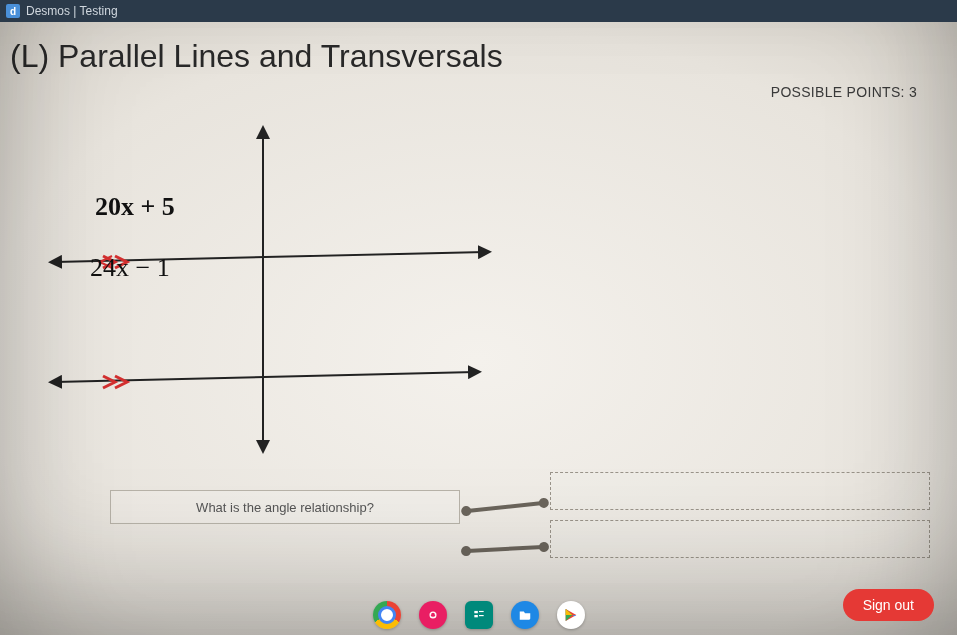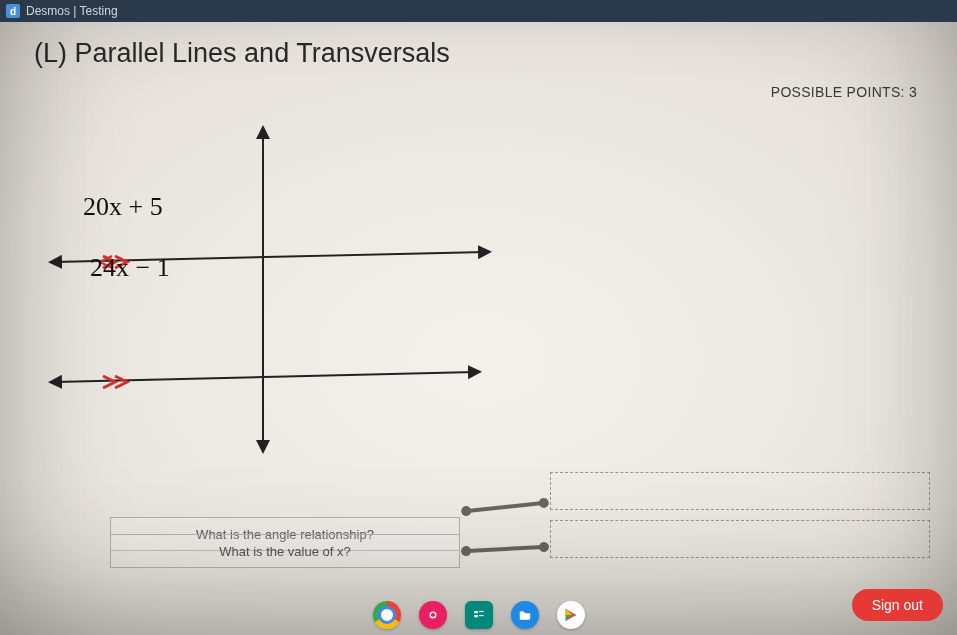--- a/index.html
+++ b/index.html
@@ -30,61 +30,61 @@
   }
   .page::after{
     content:"";
     position:absolute; inset:0;
     pointer-events:none;
     box-shadow: inset 0 -80px 120px -40px rgba(0,0,0,.25), inset 80px 0 120px -60px rgba(0,0,0,.15), inset -80px 0 120px -60px rgba(0,0,0,.15);
   }
   .title {
     position: absolute;
     top: 16px; left: 10px;
-    font-size: 27px;
+    font-size: 32px;
     color: #2a2a2a;
     font-weight: 400;
-    margin-left: 24px;
   }
   .points {
     position: absolute;
     top: 62px; right: 40px;
     font-size: 14px;
     color: #3a3a3a;
     letter-spacing: .3px;
   }
   .diagram {
     position: absolute;
     top: 95px; left: 45px;
     width: 460px; height: 340px;
   }
   .expr1 {
     position:absolute;
-    top:170px; left:83px;
+    top:170px; left:95px;
     font-family: "Times New Roman", serif;
     font-size:26px;
     color:#111;
+    font-weight:bold;
   }
   .expr2 {
     position:absolute;
     top:231px; left:90px;
     font-family: "Times New Roman", serif;
     font-size:26px;
     color:#111;
   }
   .question-box {
     position:absolute;
     left:110px;
     width:350px; height:34px;
     border:1px solid #b8b3a9;
     background: rgba(255,255,255,.15);
     display:flex; align-items:center; justify-content:center;
     font-size:13px; color:#555;
   }
-  .q1 { top:468px;margin-top:27px; }
+  .q1 { top:468px; }
   .q2 { top:512px; }
   .answer-drop {
     position:absolute;
     left:550px;
     width:380px; height:38px;
     border:1.5px dashed #9a948a;
     background: rgba(255,255,255,.05);
   }
   .a1 { top:450px; }
   .a2 { top:498px; }
@@ -102,21 +102,21 @@
     background:#6b655c;
     border-radius:50%;
     top:-3px;
   }
   .connector::before{ left:-4px; }
   .connector::after{ right:-4px; }
   .c1 { left:465px; top:483px; width:80px; transform:rotate(-6deg); }
   .c2 { left:465px; top:525px; width:80px; transform:rotate(-3deg); }
   .signout {
     position:absolute;
-    right:14px; bottom:14px;
+    right:23px; bottom:14px;
     background:#e53935;
     color:#fff;
     border:none;
     border-radius:18px;
     padding:8px 20px;
     font-size:14px;
     cursor:pointer;
     z-index:5;
   }
   
@@ -190,21 +190,20 @@
     <g fill="#d32f2f">
       <path d="M 58 259 L 70 265 L 58 271" fill="none" stroke="#d32f2f" stroke-width="3"></path>
       <path d="M 70 259 L 82 265 L 70 271" fill="none" stroke="#d32f2f" stroke-width="3"></path>
     </g>
   </svg>
 
   <div class="expr1">20x + 5</div>
   <div class="expr2">24x − 1</div>
 
   <div class="question-box q1">What is the angle relationship?</div>
-  <div class="question-box q2">What is the value of x?</div>
 
   <div class="connector c1"></div>
   <div class="connector c2"></div>
 
   <div class="answer-drop a1"></div>
   <div class="answer-drop a2"></div>
 
   <button class="signout">Sign out</button>
 
   <div class="taskbar">

